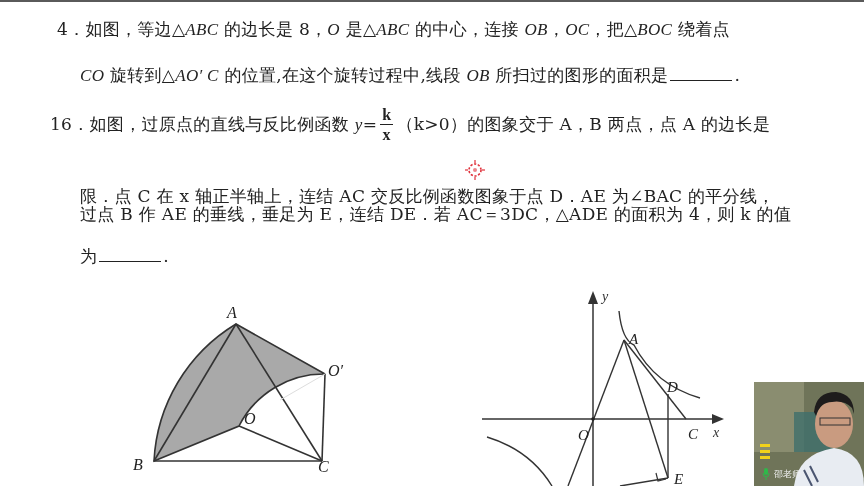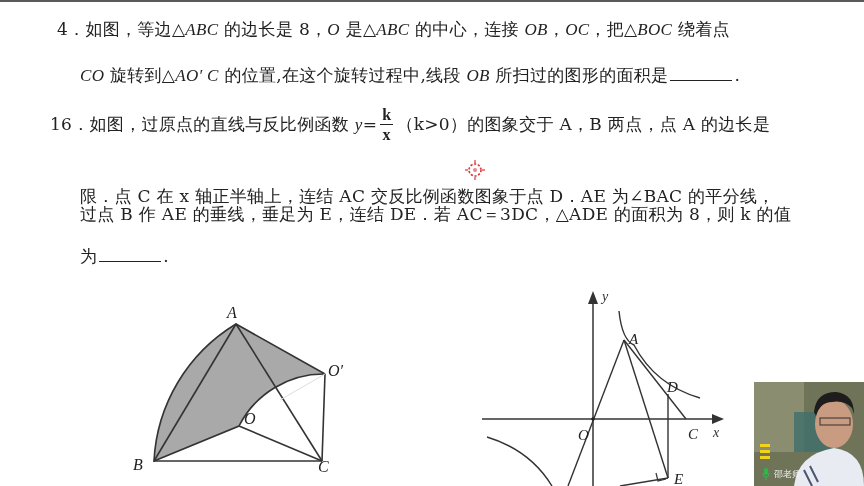--- a/index.html
+++ b/index.html
@@ -33,21 +33,21 @@
   <i>CO</i><span> 旋转到△</span><i>AO′ C</i><span> 的位置,在这个旋转过程中,线段 </span><i>OB</i><span> 所扫过的图形的面积是</span><span class="blank" style="width:62px;"></span><span>.</span>
 </div>
 
 <div class="line" style="left:50px; top:107px;">
   <span>16．</span><span>如图，过原点的直线与反比例函数 </span><i>y</i><span>=</span><span class="frac">
       <span class="num">k</span>
       <span class="den">x</span>
     </span><span>（k&gt;0）</span><span>的图象交于 A，B 两点，点 A 的边长是</span>
 </div>
 <div class="line" style="left:80px; top:160px;margin-top:25px;">限．点 C 在 x 轴正半轴上，连结 AC 交反比例函数图象于点 D．AE 为∠BAC 的平分线，</div>
-<div class="line" style="left:80px; top:203px;">过点 B 作 AE 的垂线，垂足为 E，连结 DE．若 AC＝3DC，△ADE 的面积为 8，则 k 的值</div>
+<div class="line" style="left:80px; top:203px;">过点 B 作 AE 的垂线，垂足为 E，连结 DE．若 AC＝3DC，△ADE 的面积为 4，则 k 的值</div>
 <div class="line" style="left:80px; top:245px;">
   <span>为</span><span class="blank" style="width:62px;"></span><span>.</span>
 </div>
 
 <svg class="cursor-mark" viewBox="0 0 22 22">
   <circle cx="11" cy="11" r="6" fill="none" stroke="#e0303a" stroke-width="1.6" stroke-dasharray="2.2 1.6"></circle>
   <circle cx="11" cy="11" r="2" fill="#e0303a" opacity="0.6"></circle>
   <line x1="11" y1="1" x2="11" y2="4" stroke="#e0303a" stroke-width="1.2"></line>
   <line x1="11" y1="18" x2="11" y2="21" stroke="#e0303a" stroke-width="1.2"></line>
   <line x1="1" y1="11" x2="4" y2="11" stroke="#e0303a" stroke-width="1.2"></line>

